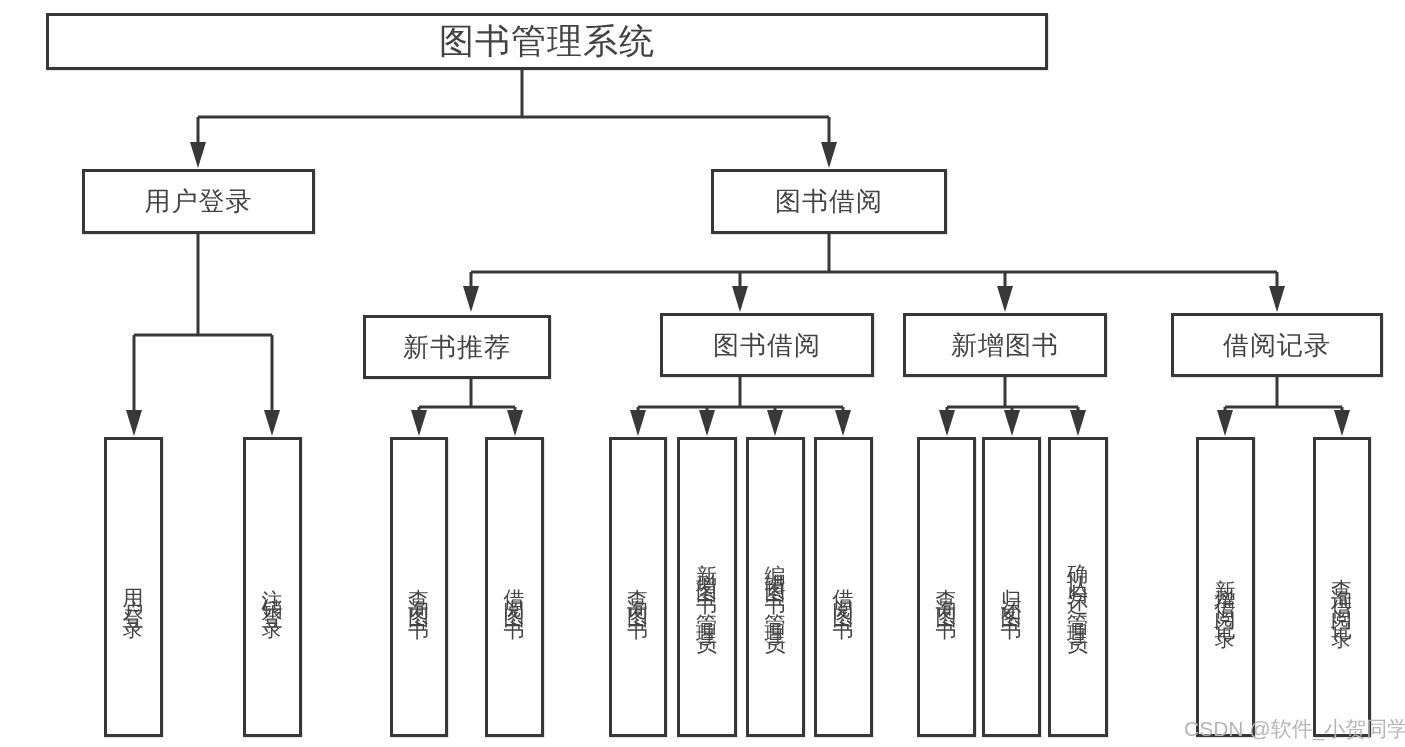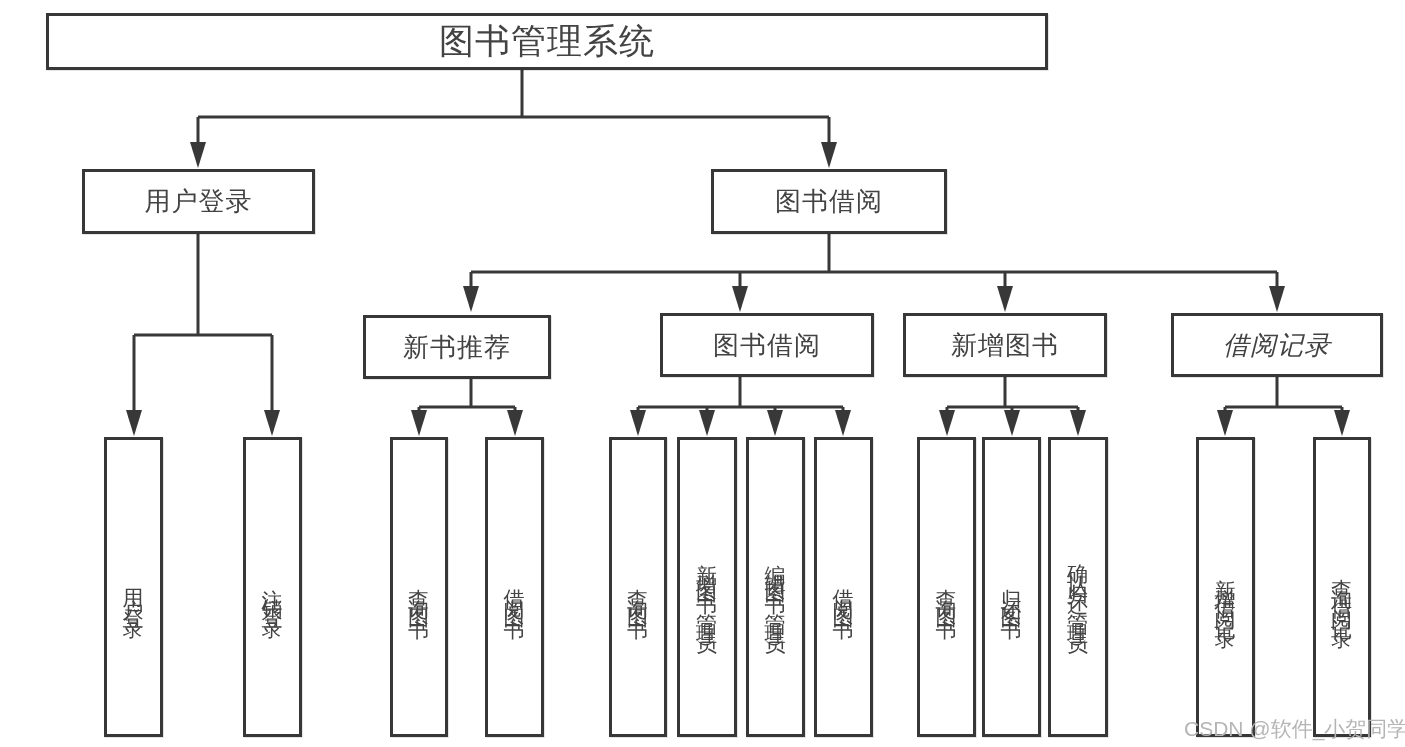--- a/index.html
+++ b/index.html
@@ -91,21 +91,21 @@
   </svg>
 
   <div class="node root" style="left:21px;top:13px;width:1002px;height:57px;">图书管理系统</div>
 
   <div class="node" style="left:82px;top:169px;width:233px;height:65px;">用户登录</div>
   <div class="node" style="left:711px;top:169px;width:236px;height:65px;">图书借阅</div>
 
   <div class="node" style="left:363px;top:315px;width:188px;height:64px;">新书推荐</div>
   <div class="node" style="left:633px;top:313px;width:214px;height:64px;margin-left:27px;">图书借阅</div>
   <div class="node" style="left:903px;top:313px;width:204px;height:64px;">新增图书</div>
-  <div class="node" style="left:1171px;top:313px;width:212px;height:64px;font-style:italic;">借阅记录</div>
+  <div class="node" style="left:1171px;top:313px;width:212px;height:64px;">借阅记录</div>
 
   <div class="node leaf" style="left:104px;top:437px;width:59px;height:300px;">
     <span class="vtext">用户登录</span>
   </div>
   <div class="node leaf" style="left:243px;top:437px;width:59px;height:300px;">
     <span class="vtext">注销登录</span>
   </div>
 
   <div class="node leaf" style="left:390px;top:437px;width:58px;height:300px;">
     <span class="vtext">查询图书</span>

